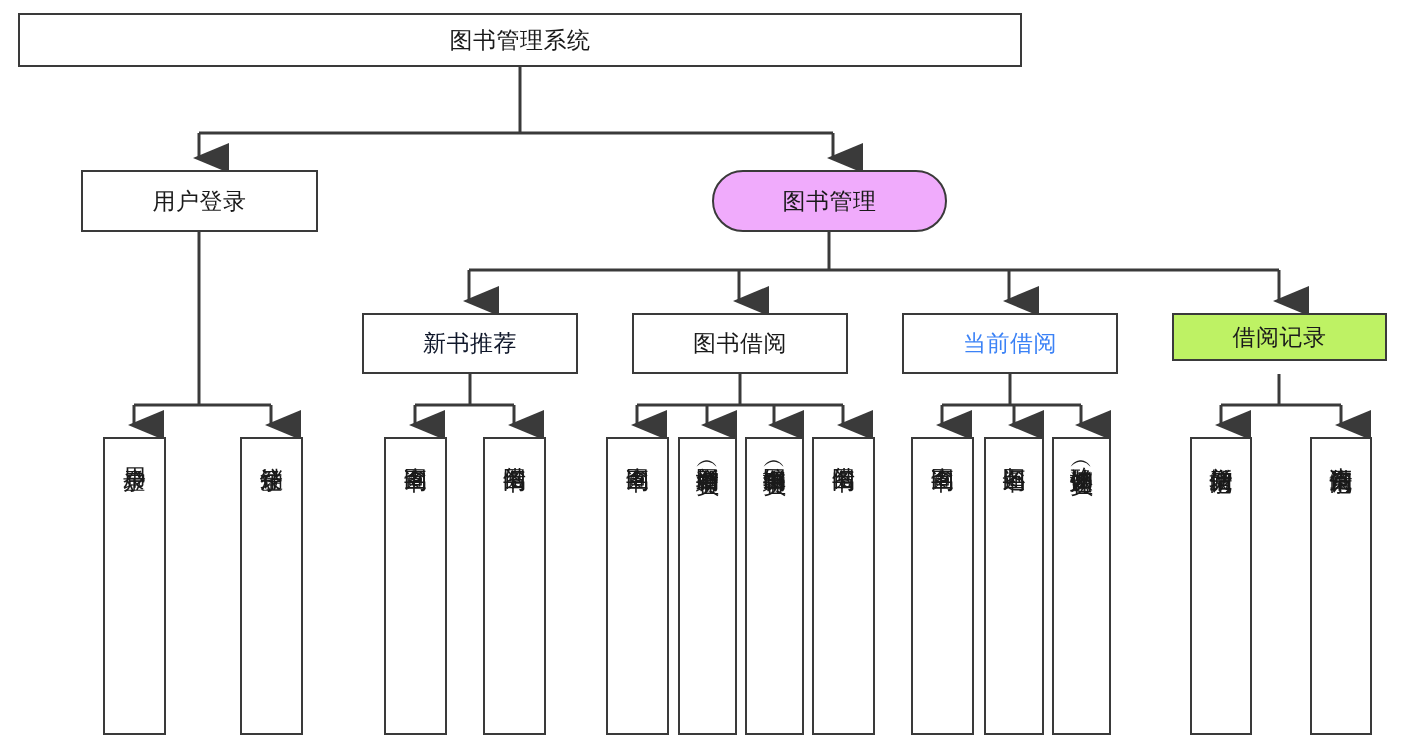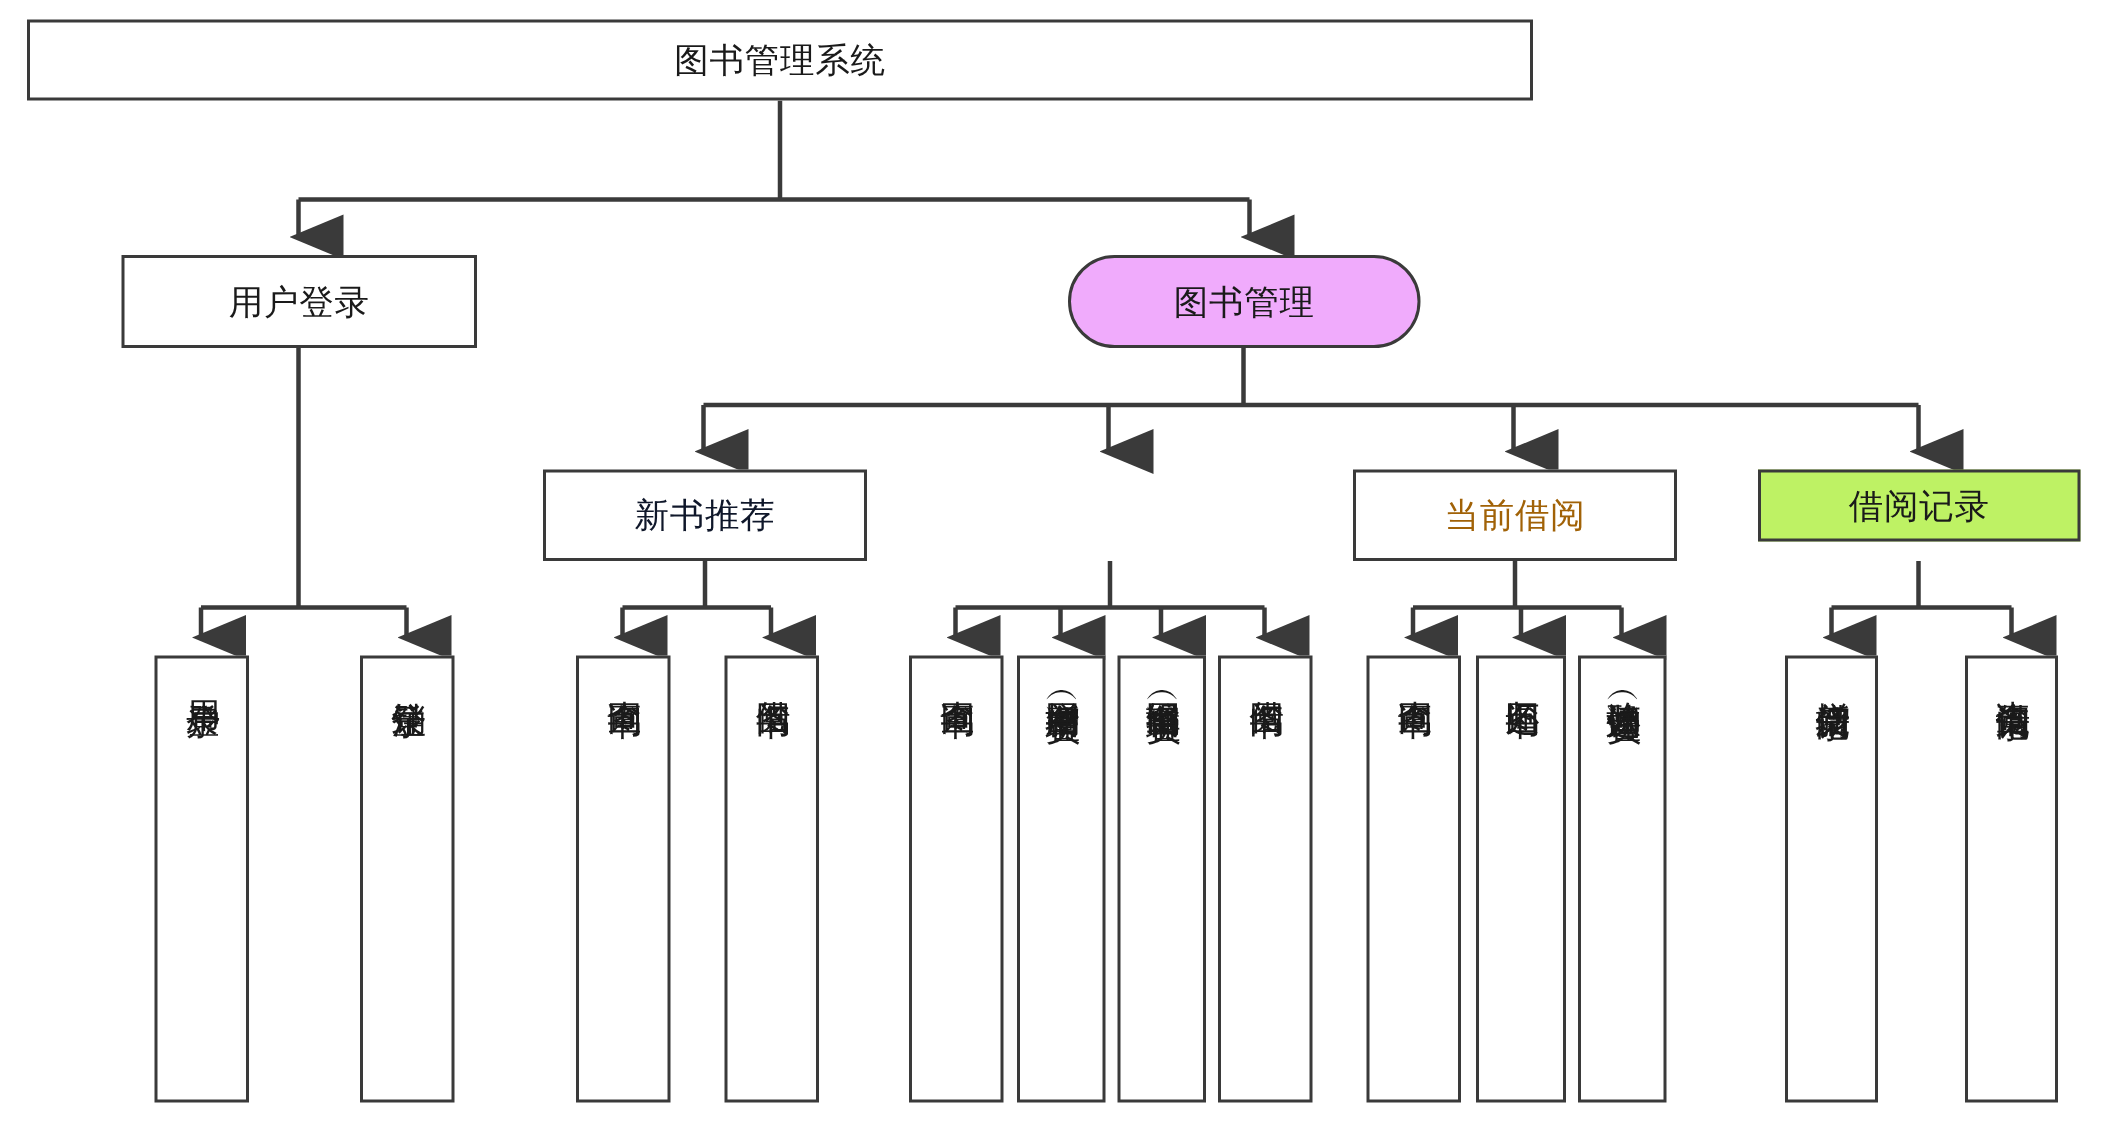--- a/index.html
+++ b/index.html
@@ -148,21 +148,24 @@
   <div class="node horiz" style="left: 81px; top: 170px; width: 237px; height: 62px; border-color: rgb(58, 58, 58); background: rgb(255, 255, 255); color: rgb(26, 26, 26);">
     <span>用户登录</span>
   </div>
   <div class="node horiz" style="left: 712px; top: 170px; width: 235px; height: 62px; border-color: rgb(58, 58, 58); background: #f0abfc; color: rgb(26, 26, 26); border-radius: 31px;">
     <span>图书管理</span>
   </div>
 
   <div class="node horiz" style="left: 362px; top: 313px; width: 216px; height: 61px; border-color: rgb(58, 58, 58); background: rgb(255, 255, 255); color: #0f172a;">
     <span>新书推荐</span>
   </div>
-  <div class="node horiz" style="left: 902px; top: 313px; width: 216px; height: 61px; border-color: rgb(58, 58, 58); background: rgb(255, 255, 255); color: #a16207;">
+  <div class="node horiz" style="left: 632px; top: 313px; width: 216px; height: 61px; border-color: rgb(58, 58, 58); background: rgb(255, 255, 255); color: rgb(26, 26, 26);">
+    <span>图书借阅</span>
+  </div>
+  <div class="node horiz" style="left: 902px; top: 313px; width: 216px; height: 61px; border-color: rgb(58, 58, 58); background: rgb(255, 255, 255); color: #3b82f6;">
     <span>当前借阅</span>
   </div>
   <div class="node horiz" style="left: 1172px; top: 313px; width: 215px; height: 48px; border-color: rgb(58, 58, 58); background: #bef264; color: rgb(26, 26, 26);">
     <span>借阅记录</span>
   </div>
 
   <div class="node vert" style="left: 103px; top: 437px; width: 63px; height: 298px; border-color: rgb(58, 58, 58); background: rgb(255, 255, 255); color: rgb(26, 26, 26);">
     <span class="vert-label">用户登录</span>
   </div>
   <div class="node vert" style="left: 240px; top: 437px; width: 63px; height: 298px; border-color: rgb(58, 58, 58); background: rgb(255, 255, 255); color: rgb(26, 26, 26);">

